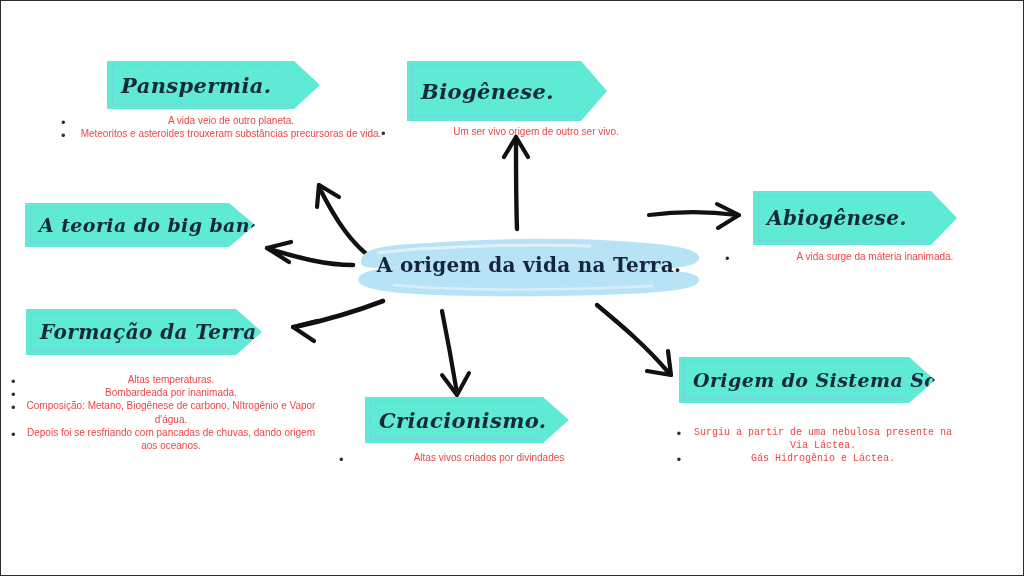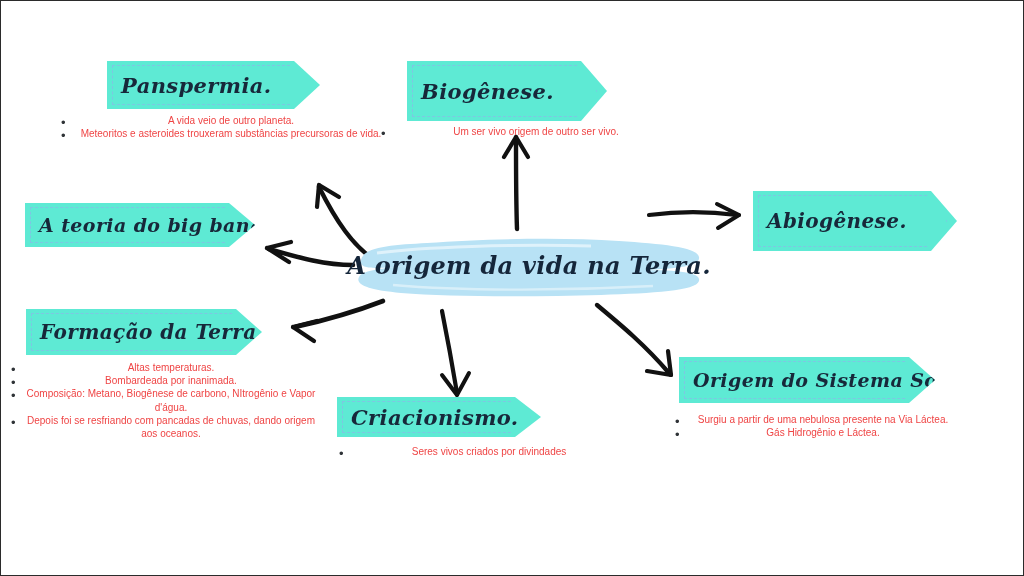--- a/index.html
+++ b/index.html
@@ -66,22 +66,22 @@
     font-size:13px;
   }
 
   
   #center-node{position:absolute;left:352px;top:222px;width:352px;height:84px;}
   #brush{position:absolute;left:0;top:0;width:352px;height:84px;}
   #center-title{
     position:absolute;left:0;top:0;width:352px;height:84px;
     display:flex;align-items:center;justify-content:center;
     font-family:"DejaVu Serif", serif;
-    font-style:italic;font-weight:700;
-    font-size:24px;color:#15263a;
+    font-weight:700;
+    font-size:20px;color:#15263a;
     letter-spacing:.3px;
     white-space:nowrap;
   }
   svg.arrows{position:absolute;left:0;top:0;width:1024px;height:576px;pointer-events:none;}
 </style>
 </head>
 <body>
 
 <div id="canvas">
 
@@ -162,60 +162,63 @@
     <div class="banner" style="margin-left:28px;width:200px;height:60px;">
       <span class="dash"></span>
       <span class="banner-label" style="font-size:21px;">Biogênese.</span>
     </div>
     <ul class="bullets" style="width:300px;margin-top:4px;">
       <li>Um ser vivo origem de outro ser vivo.</li>
     </ul>
   </div>
 
   <div class="node" style="left:722px;top:190px;width:290px;">
-    <div class="banner" style="margin-left:30px;width:204px;height:60px;">
+    <div class="banner" style="margin-left:30px;width:204px;height:54px;">
       <span class="dash"></span>
       <span class="banner-label" style="font-size:20px;">Abiogênese.</span>
     </div>
+    <ul class="bullets" style="width:290px;margin-top:5px;">
+      <li>A vida surge da máteria inanimada.</li>
+    </ul>
   </div>
 
   <div class="node" style="left:18px;top:202px;width:272px;">
     <div class="banner" style="margin-left:6px;width:230px;height:44px;">
       <span class="dash"></span>
       <span class="banner-label" style="font-size:19px;">A teoria do big bang.</span>
     </div>
   </div>
 
   <div class="node" style="left:8px;top:308px;width:310px;">
     <div class="banner" style="margin-left:17px;width:236px;height:46px;">
       <span class="dash"></span>
       <span class="banner-label" style="font-size:20px;">Formação da Terra.</span>
     </div>
-    <ul class="bullets" style="width:310px;margin-top:6px;">
+    <ul class="bullets" style="width:310px;margin-top:18px;">
       <li>Altas temperaturas.</li>
       <li>Bombardeada por inanimada.</li>
       <li>Composição: Metano, Biogênese de carbono, NItrogênio e Vapor d'água.</li>
       <li>Depois foi se resfriando com pancadas de chuvas, dando origem aos oceanos.</li>
     </ul>
   </div>
 
   <div class="node" style="left:336px;top:396px;width:290px;">
-    <div class="banner" style="width:204px;height:40px;">
+    <div class="banner" style="margin-left:28px;width:204px;height:46px;">
       <span class="dash"></span>
       <span class="banner-label" style="font-size:21px;">Criacionismo.</span>
     </div>
     <ul class="bullets" style="width:290px;margin-top:8px;">
-      <li>Seres vivos criados por divindades</li>
+      <li>Altas vivos criados por divindades</li>
     </ul>
   </div>
 
   <div class="node" style="left:672px;top:356px;width:286px;">
     <div class="banner" style="margin-left:6px;width:256px;height:46px;">
       <span class="dash"></span>
       <span class="banner-label" style="font-size:19px;">Origem do Sistema Solar.</span>
     </div>
-    <ul class="bullets" style="width:286px;margin-top:10px;">
+    <ul class="bullets" style="width:286px;margin-top:23px;font-family:Liberation Mono, monospace;">
       <li>Surgiu a partir de uma nebulosa presente na Via Láctea.</li>
       <li>Gás Hidrogênio e Láctea.</li>
     </ul>
   </div>
 
 </div>
 
 </body></html>

